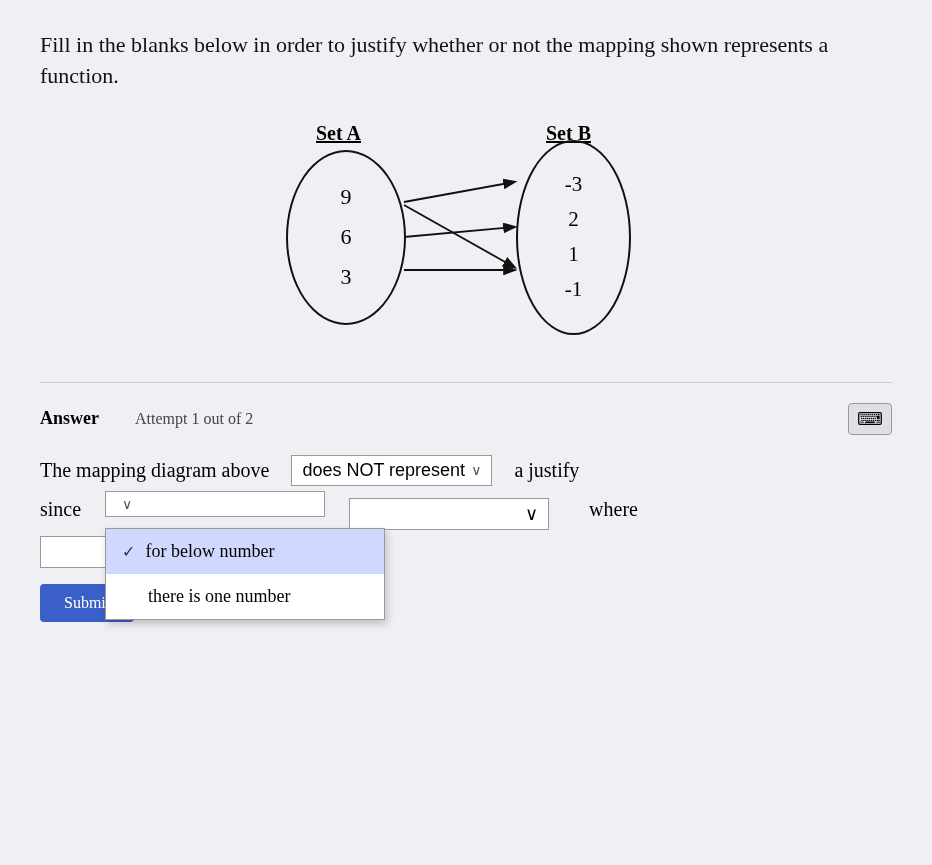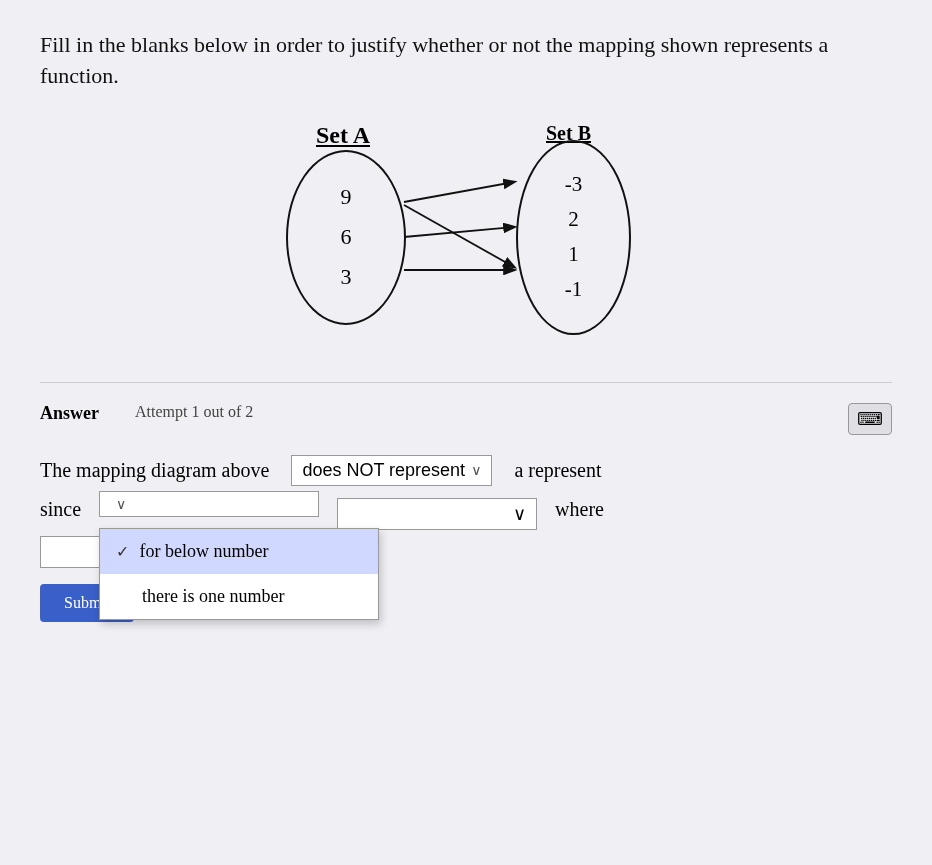--- a/index.html
+++ b/index.html
@@ -33,20 +33,21 @@
       gap: 80px;
       margin: 20px 0 30px 60px;
     }
     .answer-section {
       margin-top: 20px;
       border-top: 1.5px solid #ccc;
       padding-top: 20px;
     }
     .answer-header {
       display: flex;
+      align-items: center;
       gap: 12px;
       margin-bottom: 20px;
     }
     .answer-label {
       font-size: 18px;
       font-weight: bold;
       font-family: Georgia, serif;
     }
     .attempt-label {
       font-size: 16px;
@@ -143,21 +144,21 @@
 </head>
 <body>
 
 <div class="page">
 
   <div class="instructions">Fill in the blanks below in order to justify whether or not the mapping shown represents a function.</div>
 
   <div class="diagram-area">
     <div style="position:relative; width:480px; height:230px;">
 
-      <div style="position:absolute; left:60px; top:0; font-size:24px; font-weight:bold; text-decoration:underline; font-family:Georgia,serif;">Set A</div>
+      <div style="position:absolute; left:60px; top:0; font-size:20px; font-weight:bold; text-decoration:underline; font-family:Georgia,serif;">Set A</div>
 
       <div style="position:absolute; left:30px; top:28px; width:120px; height:175px; border:2.5px solid #111; border-radius:50%; display:flex; flex-direction:column; align-items:center; justify-content:center; gap:14px; background:transparent;">
         <span style="font-size:22px; font-family:Georgia,serif;">9</span>
         <span style="font-size:22px; font-family:Georgia,serif;">6</span>
         <span style="font-size:22px; font-family:Georgia,serif;">3</span>
       </div>
 
       <div style="position:absolute; left:290px; top:0; font-size:20px; font-weight:bold; text-decoration:underline; font-family:Georgia,serif;text-align:right;">Set B</div>
 
       <div style="position:absolute; left:260px; top:18px; width:115px; height:195px; border:2.5px solid #111; border-radius:50%; display:flex; flex-direction:column; align-items:center; justify-content:center; gap:10px; background:transparent;">
@@ -194,25 +195,25 @@
       </div>
     </div>
 
     
     <div class="answer-row">
       <span class="static-text">The mapping diagram above</span>
       <div class="dropdown-select">
         <span>does NOT represent</span>
         <span class="chevron">∨</span>
       </div>
-      <span class="static-text">a represent</span>
-    </div>
-
-    
-    <div style="display:flex; align-items:flex-start; gap:18px; margin-top:4px; flex-wrap:wrap;">
+      <span class="static-text">a justify</span>
+    </div>
+
+    
+    <div style="display:flex; align-items:flex-start; gap:24px; margin-top:4px; flex-wrap:wrap;">
       <span class="static-text" style="margin-top:8px;">since</span>
 
       <div style="position:relative; display:inline-block;">
         <div class="dropdown-select" style="min-width:220px;">
           <span style="color:#999; font-style:italic;"></span>
           <span class="chevron">∨</span>
         </div>
         
         <div class="dropdown-open" style="top:38px; left:0;">
           <div class="dropdown-item selected">
@@ -224,21 +225,21 @@
             <span>there is one number</span>
           </div>
         </div>
       </div>
 
       <div class="blank-dropdown" style="margin-top:8px; min-width:200px;">
         <span></span>
         <span class="chevron" style="margin-left:auto;">∨</span>
       </div>
 
-      <span class="static-text" style="margin-top:8px;">where</span>
+      <span class="static-text" style="margin-top:8px;margin-left:16px;">where</span>
     </div>
 
     
     <div style="display:flex; align-items:center; gap:6px; margin-top:6px;">
       <div class="blank-dropdown" style="min-width:200px;">
         <span></span>
         <span class="chevron" style="margin-left:auto;">∨</span>
       </div>
       <span class="static-text">.</span>
     </div>

